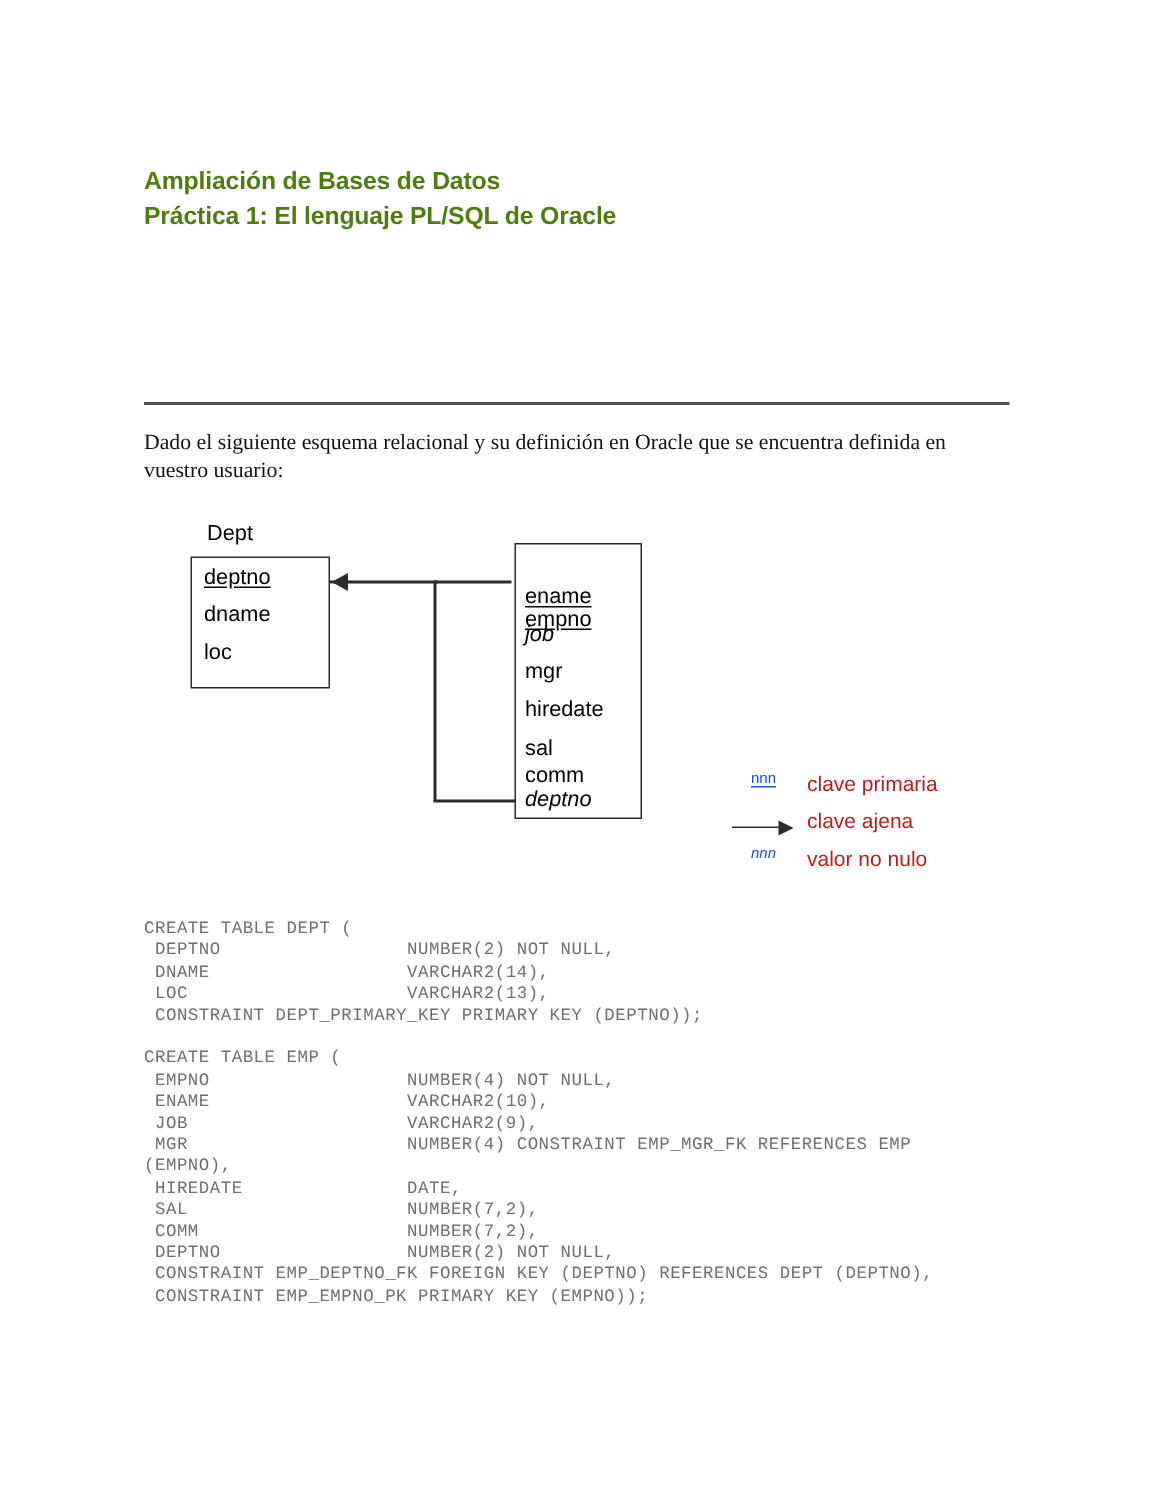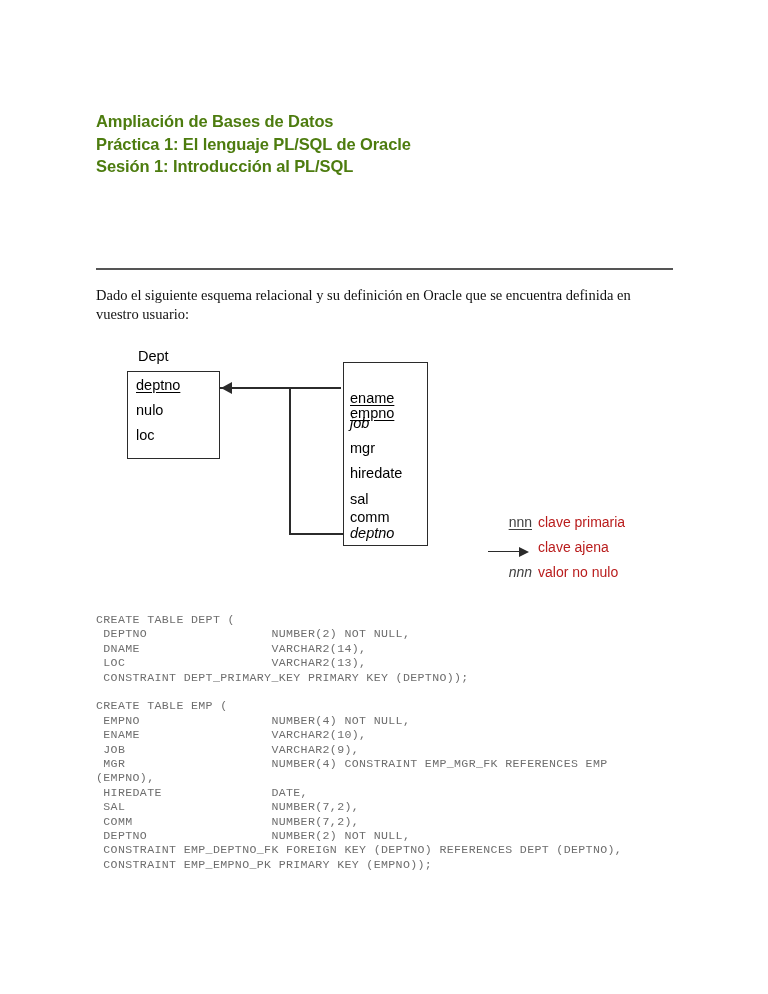--- a/index.html
+++ b/index.html
@@ -116,24 +116,24 @@
   }
   #legend .legend-row {
     position: relative;
     height: 25px;
   }
   #legend .legend-sym {
     position: absolute;
     left: 0;
     top: 0;
     width: 46px;
-    text-align: right;
-    font-family: "Liberation Sans", sans-serif;
-    font-size: 14px;
-    color: #404040;
+    text-align: center;
+    font-family: "Liberation Sans", sans-serif;
+    font-size: 10px;
+    color: #1d4ed8;
   }
   #legend .legend-sym.pk-sym {
     text-decoration: underline;
     text-underline-offset: 2px;
   }
   #legend .legend-sym.nn-sym {
     font-style: italic;
   }
   #legend .legend-arrow {
     position: absolute;
@@ -183,33 +183,32 @@
     letter-spacing: 0.35px;
   }
   #sql-area .sql-gap { height: 14.4px; }
 </style>
 </head>
 <body>
 
 <div id="title-block">
   <div class="title-line">Ampliación de Bases de Datos</div>
   <div class="title-line">Práctica 1: El lenguaje PL/SQL de Oracle</div>
-  <div class="title-line">Sesión 1: Introducción al PL/SQL</div>
 </div>
 
 <div id="top-rule"></div>
 
 <div id="intro-paragraph">Dado el siguiente esquema relacional y su definición en Oracle que se encuentra definida en vuestro usuario:</div>
 
 <div id="diagram">
 
   <div class="entity-label" style="left:138px; top:348px;">Dept</div>
   <div class="entity-box" style="left:127px; top:371px; width:93px; height:88px;"></div>
   <div class="attr pk" style="left:136px; top:378px;">deptno</div>
-  <div class="attr" style="left:136px; top:403px;">nulo</div>
+  <div class="attr" style="left:136px; top:403px;">dname</div>
   <div class="attr" style="left:136px; top:428px;">loc</div>
 
   <div class="entity-label" style="left:350px; top:350px;margin-top:31px;">Emp</div>
   <div class="entity-box" style="left:343px; top:362px; width:85px; height:184px;"></div>
   <div class="attr pk" style="left:350px; top:366px;margin-top:40px;">empno</div>
   <div class="attr pk" style="left:350px; top:391px;">ename</div>
   <div class="attr" style="left:350px; top:416px;font-style:italic;">job</div>
   <div class="attr" style="left:350px; top:441px;">mgr</div>
   <div class="attr" style="left:350px; top:466px;">hiredate</div>
   <div class="attr" style="left:350px; top:492px;">sal</div>

